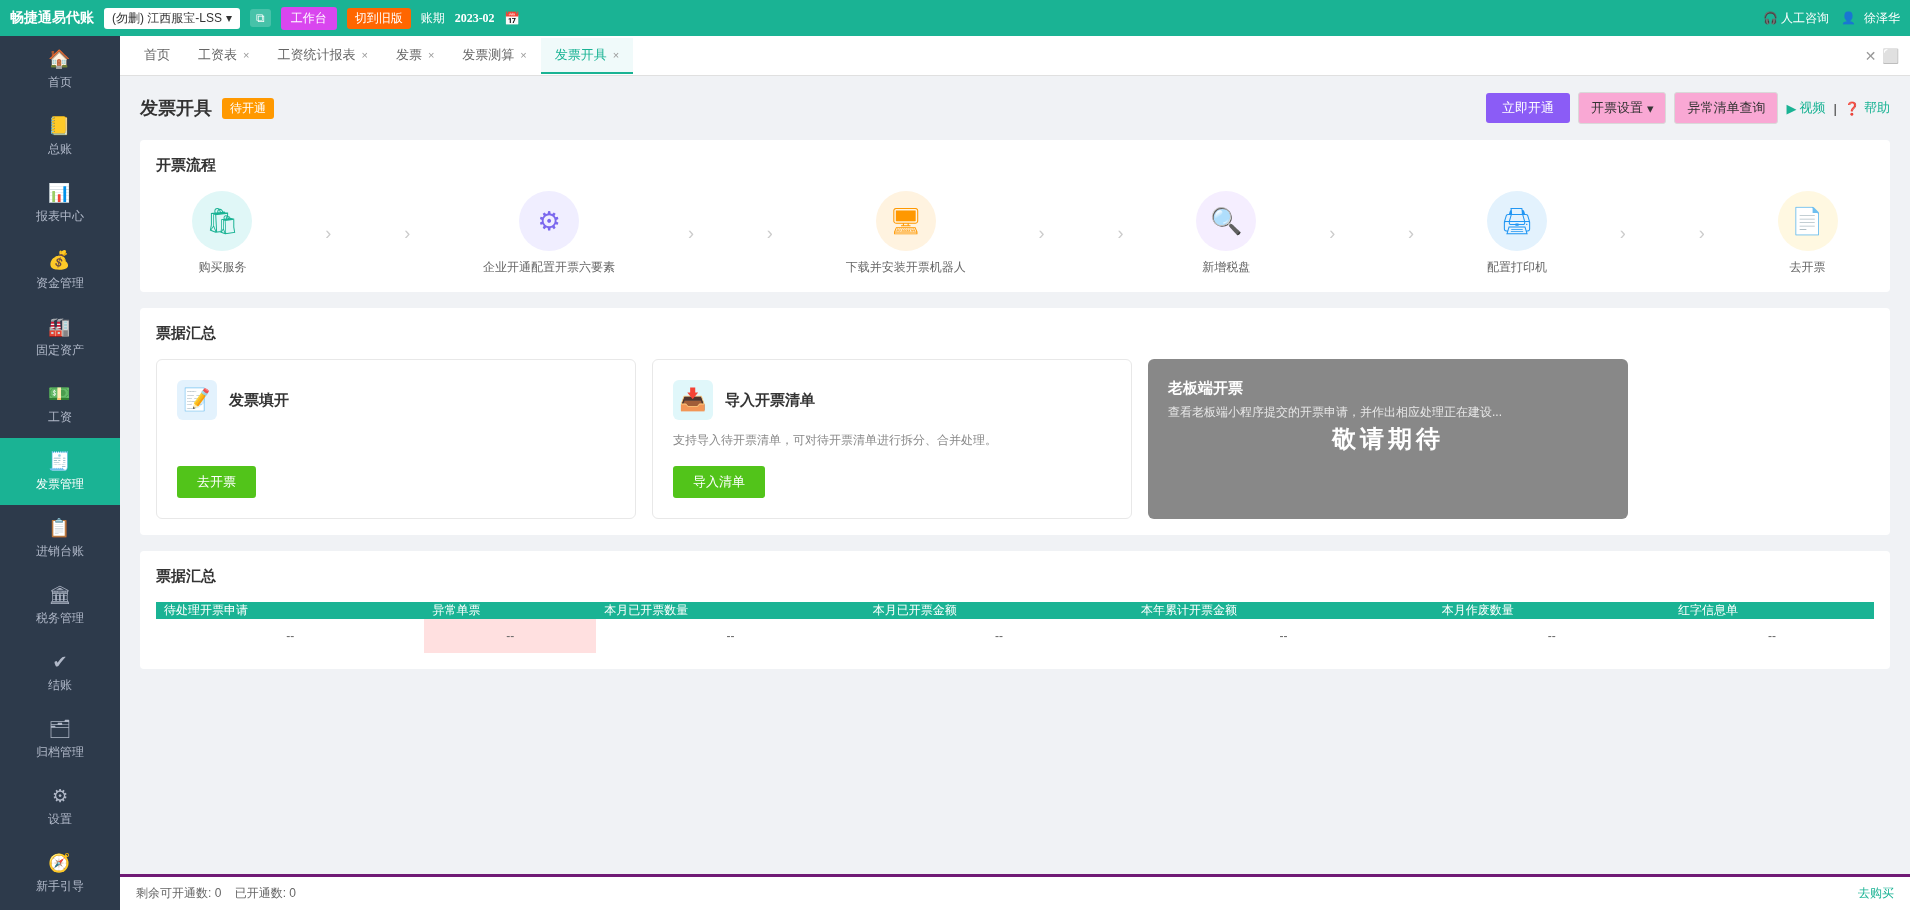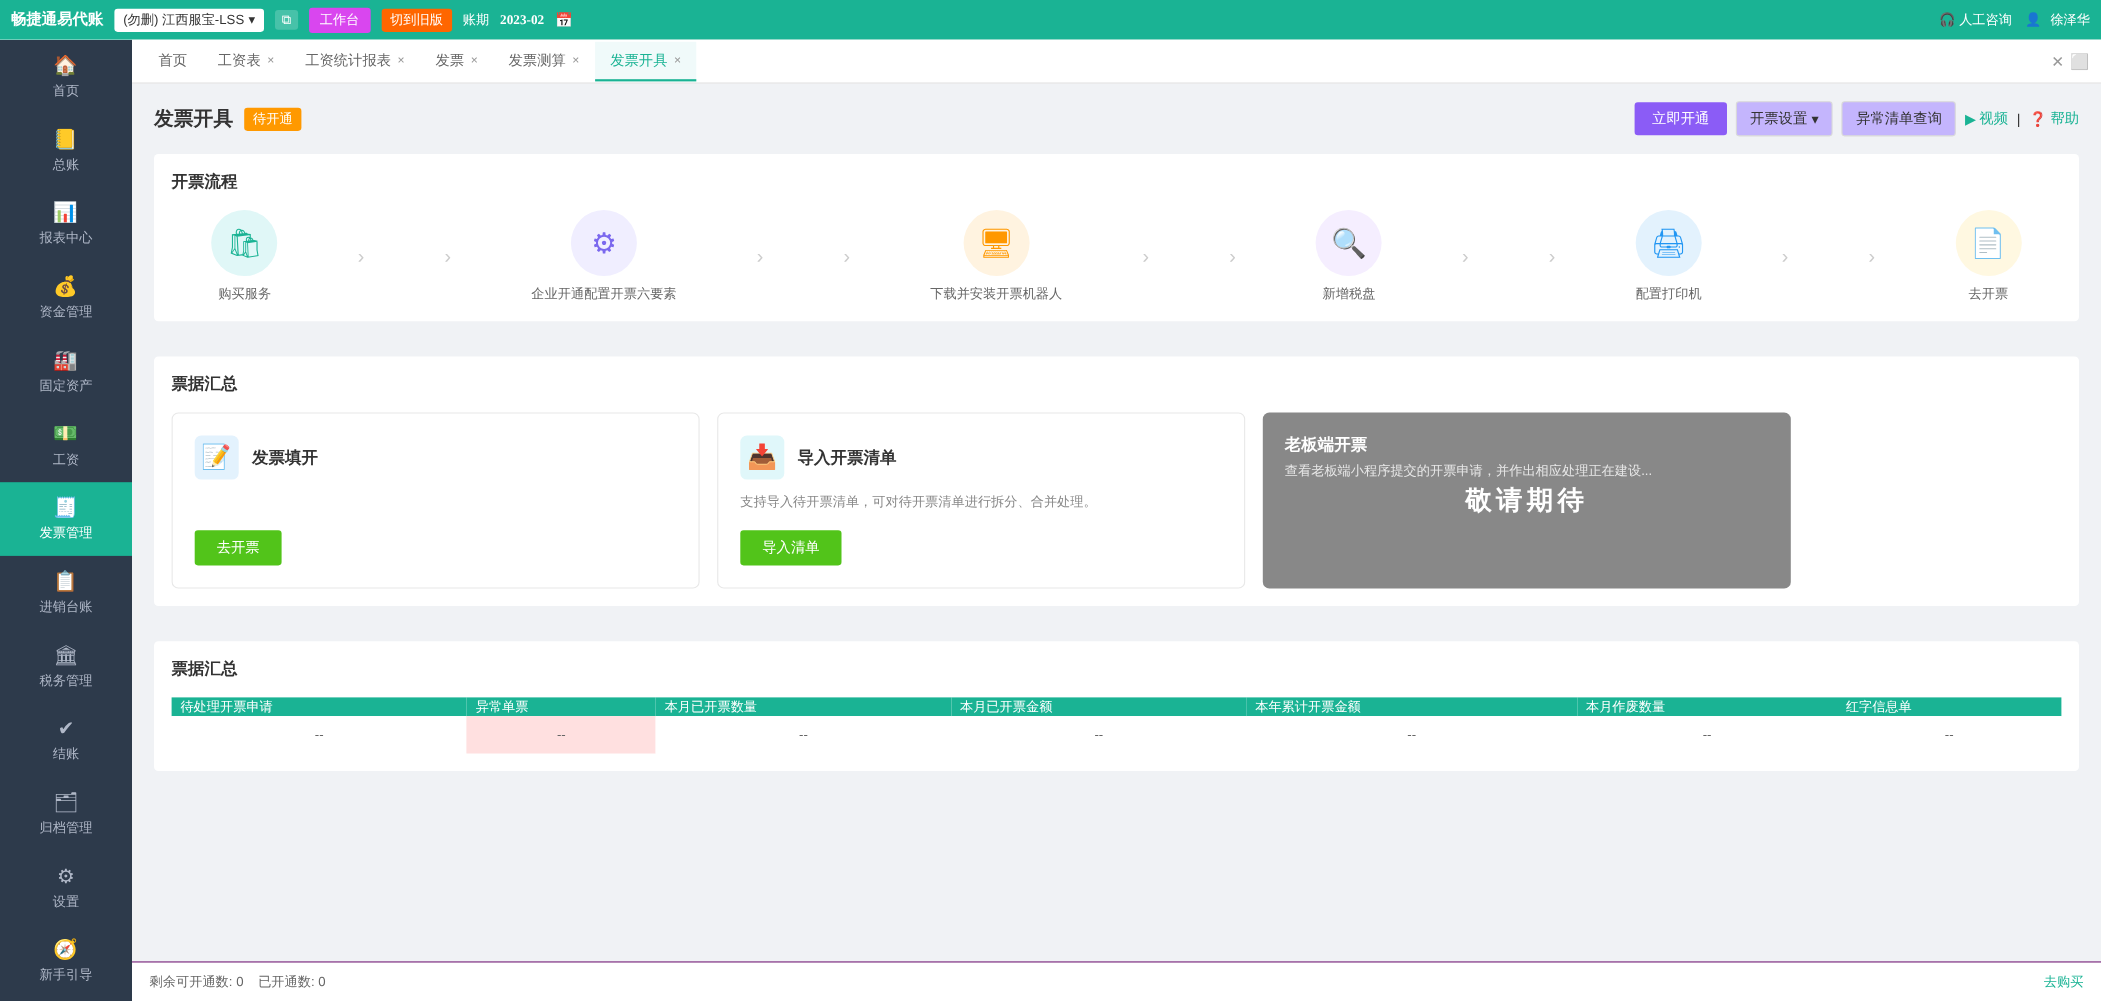--- a/index.html
+++ b/index.html
@@ -42,25 +42,25 @@
     
     .page-content { flex: 1; overflow-y: auto; padding: 16px 20px; }
 
     
     .page-header { display: flex; align-items: center; justify-content: space-between; margin-bottom: 16px; }
     .page-title-row { display: flex; align-items: center; gap: 10px; }
     .page-title { font-size: 18px; font-weight: bold; color: #333; }
     .status-badge { background: #ff9900; color: white; padding: 2px 8px; border-radius: 3px; font-size: 12px; }
     .page-actions { display: flex; gap: 8px; align-items: center; }
     .btn-primary { background: #8b5cf6; color: white; border: none; padding: 6px 16px; border-radius: 3px; cursor: pointer; font-size: 13px; }
-    .btn-default { background: #c4b5fd; color: #333; border: 1px solid #d9d9d9; padding: 6px 12px; border-radius: 3px; cursor: pointer; font-size: 13px; display: flex; align-items: center; gap: 4px; }
+    .btn-default { background: #f9a8d4; color: #333; border: 1px solid #d9d9d9; padding: 6px 12px; border-radius: 3px; cursor: pointer; font-size: 13px; display: flex; align-items: center; gap: 4px; }
     .btn-link { background: none; border: none; color: #1ab394; cursor: pointer; font-size: 13px; display: flex; align-items: center; gap: 3px; }
 
     
-    .section { background: white; border-radius: 4px; padding: 16px; margin-bottom: 32px; }
+    .section { background: white; border-radius: 4px; padding: 16px; margin-bottom: 16px; }
     .section-title { font-size: 15px; font-weight: bold; color: #333; margin-bottom: 16px; }
 
     
     .flow-steps { display: flex; align-items: center; justify-content: space-around; }
     .flow-step { display: flex; flex-direction: column; align-items: center; gap: 8px; }
     .flow-icon { width: 60px; height: 60px; border-radius: 50%; display: flex; align-items: center; justify-content: center; font-size: 26px; }
     .flow-icon.teal { background: #e0f7f7; color: #1ab394; }
     .flow-icon.purple { background: #f0eeff; color: #7b68ee; }
     .flow-icon.orange { background: #fff3e0; color: #ff9800; }
     .flow-icon.violet { background: #f5eeff; color: #9c27b0; }
@@ -84,21 +84,21 @@
     .method-card-gray-title { font-size: 15px; font-weight: bold; color: white; }
     .method-card-gray-desc { font-size: 12px; color: rgba(255,255,255,0.8); line-height: 1.8; }
 
     
     .summary-table { width: 100%; border-collapse: collapse; }
     .summary-table th { background: #1ab394; color: white; padding: 0 8px; font-size: 12px; font-weight: normal; text-align: left; }
     .summary-table td { padding: 10px 8px; font-size: 12px; text-align: center; color: #666; background: white; }
     .summary-table td.highlight { background: #ffe0e0; }
 
     
-    .bottom-bar { height: 36px; background: white; border-top: 1px solid #701a75; display: flex; align-items: center; justify-content: space-between; padding: 0 16px; flex-shrink: 0; font-size: 12px; color: #666; }
+    .bottom-bar { height: 36px; background: white; border-top: 3px solid #701a75; display: flex; align-items: center; justify-content: space-between; padding: 0 16px; flex-shrink: 0; font-size: 12px; color: #666; }
     .bottom-bar-right { color: #1ab394; cursor: pointer; }
   </style>
 </head>
 <body>
 
 <div class="top-bar">
   <div class="top-bar-left">
     <span class="top-bar-logo">畅捷通易代账</span>
     <div class="top-bar-company">
       <span>(勿删) 江西服宝-LSS</span>

